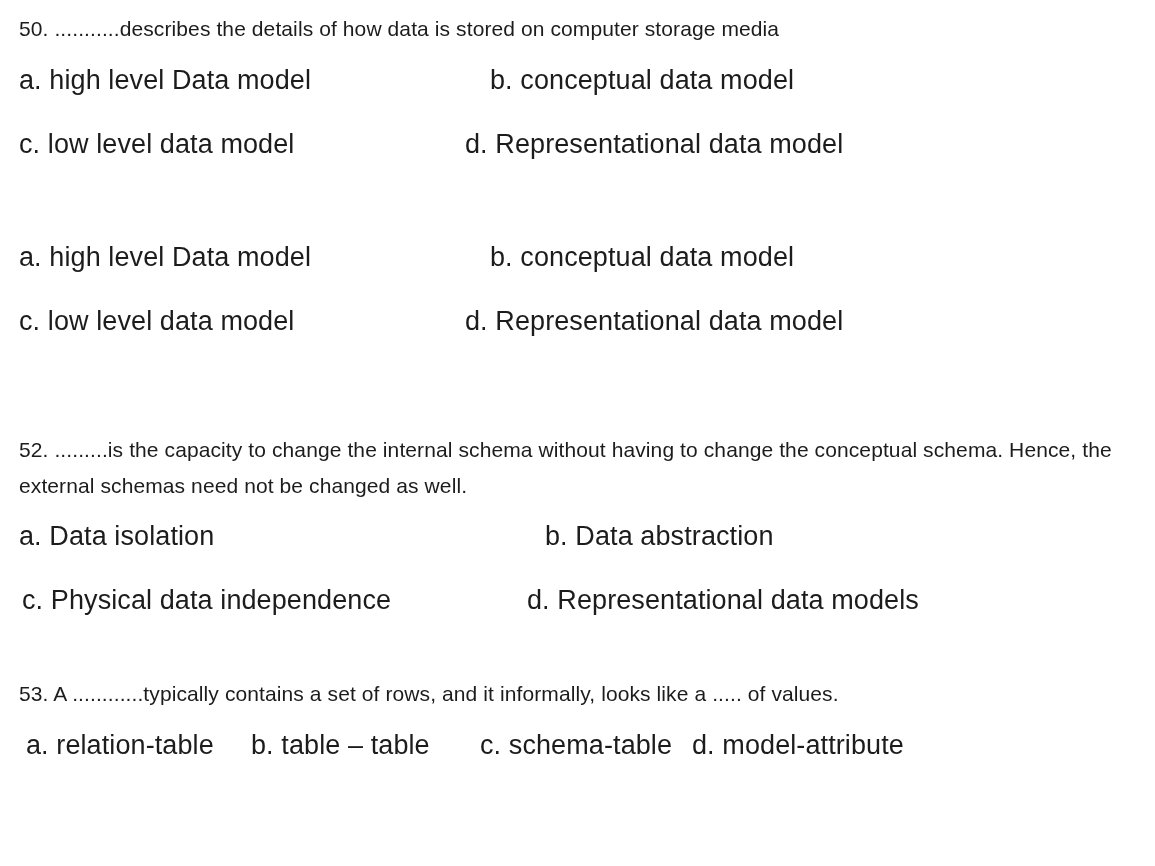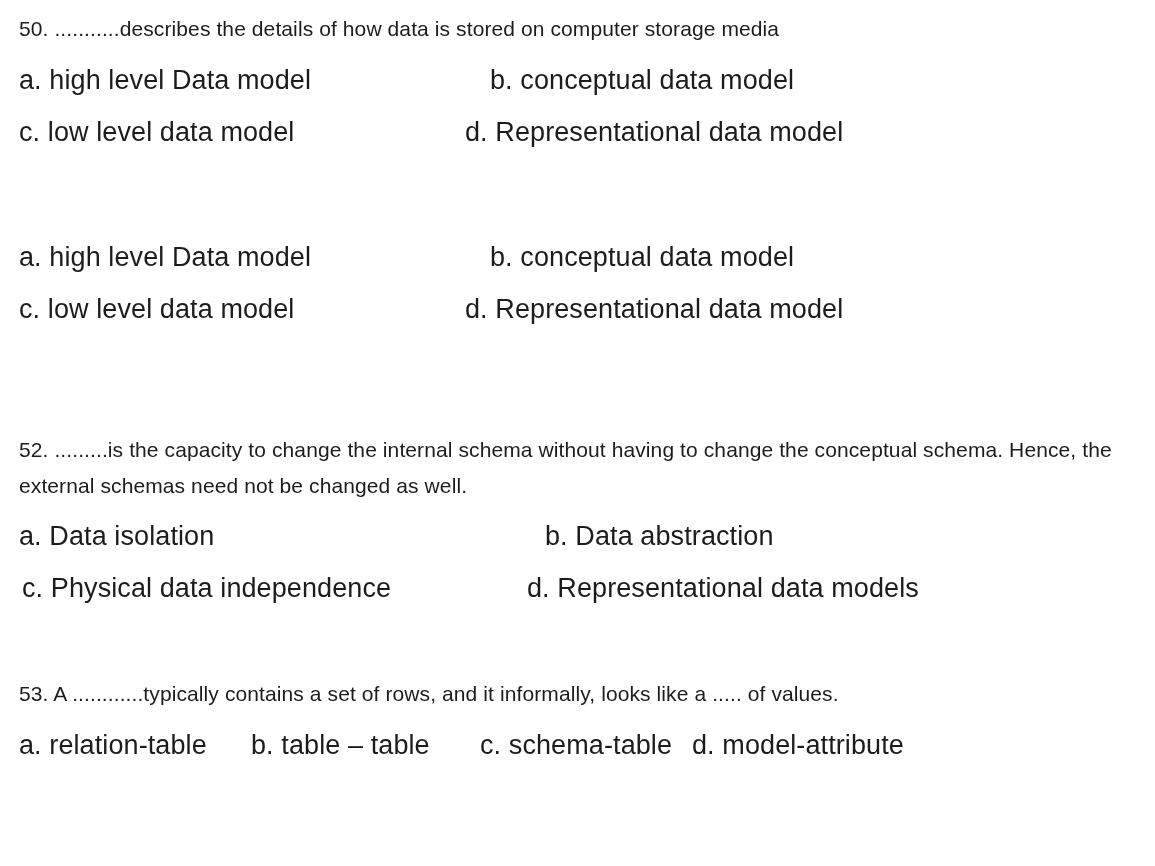--- a/index.html
+++ b/index.html
@@ -35,39 +35,40 @@
     letter-spacing: 0.1px;
     padding-left: 19px;
     padding-right: 20px;
     white-space: normal;
   }
   .opt-row {
     position: relative;
     height: 52px;
     font-size: 21px;
     line-height: 33px;
+    margin-top: 12px;
   }
   .opt {
     position: absolute;
     top: 0;
     white-space: nowrap;
     font-size: 27px;
     line-height: 33px;
     letter-spacing: 0.1px;
   }
   .col-a { left: 19px; }
   .col-b { left: 490px; }
   .col-c { left: 19px; }
   .col-d { left: 465px; }
   .col-b-wide { left: 545px; }
   .col-d-wide { left: 527px; }
   .col-c-indent { left: 22px; }
 
   
-  .opt-53-a { left: 19px; text-align: right; }
+  .opt-53-a { left: 26px; text-align: right; }
   .opt-53-b { left: 251px; }
   .opt-53-c { left: 480px; }
   .opt-53-d { left: 692px; }
 </style>
 </head>
 <body>
 
 <div class="page">
 
   <div class="q-block" style="top:12px;">

